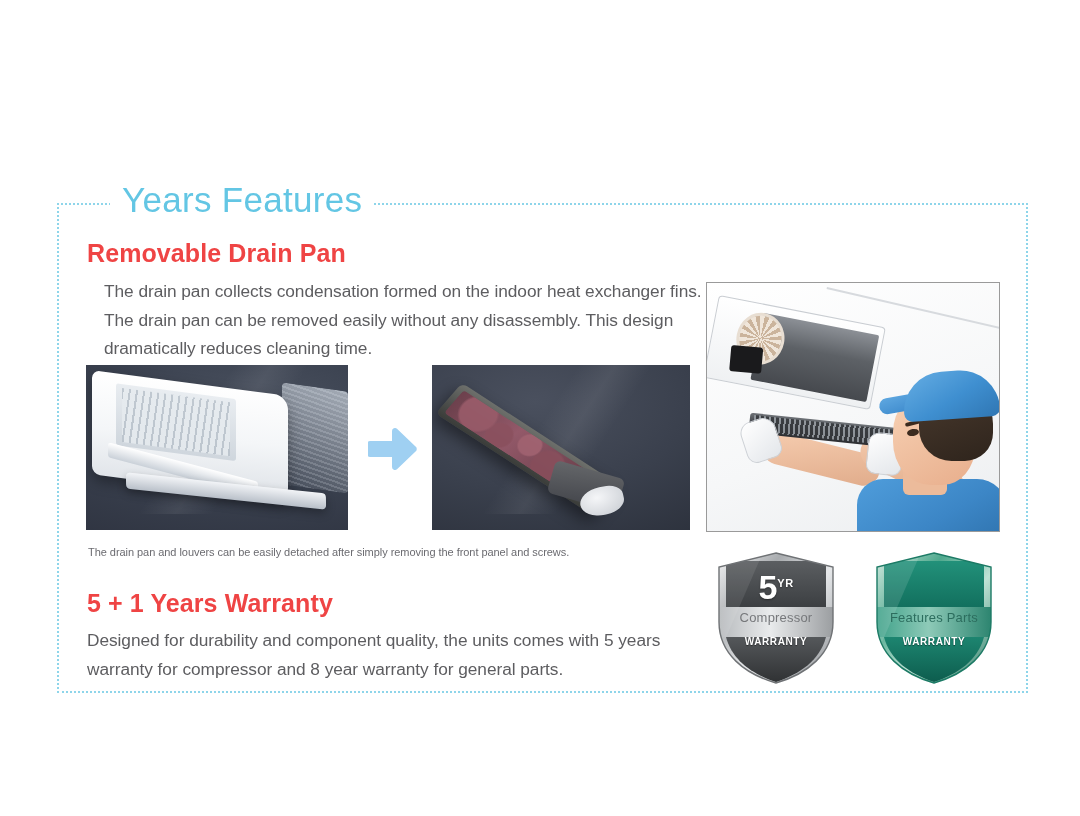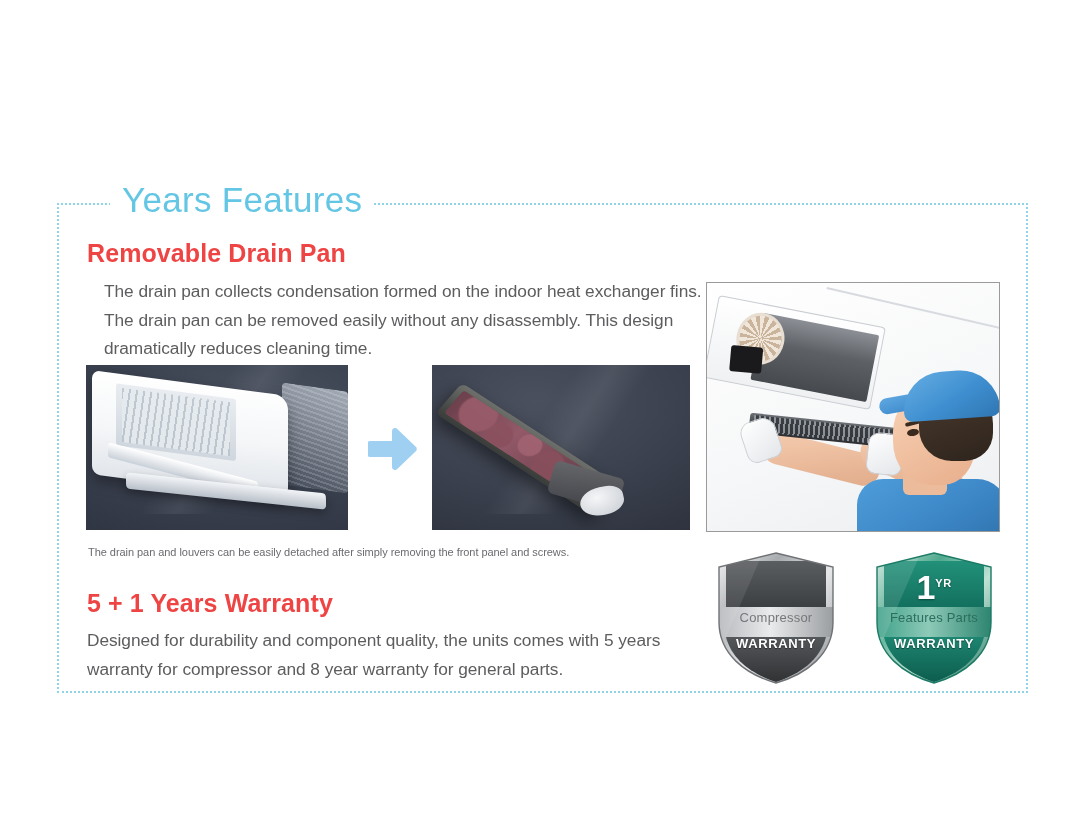--- a/index.html
+++ b/index.html
@@ -418,21 +418,21 @@
   }
   .shield-part {
     top: 60px;
     font-size: 13px;
     letter-spacing: .2px;
   }
   .shield-part.silver { color: #76787b; }
   .shield-part.green  { color: #2c6d5e; }
   .shield-word {
     top: 86px;
-    font-size: 13px;
+    font-size: 10px;
     font-weight: bold;
     letter-spacing: .6px;
     color: #ffffff;
     text-shadow: 0 1px 1px rgba(0,0,0,.45);
   }
 </style>
 </head>
 <body>
 
 <div id="feature-panel">
@@ -535,20 +535,23 @@
       </defs>
       <path d="M64 3 L121 17 V72 C121 104 95 124 64 133 C33 124 7 104 7 72 V17 Z" fill="url(#silverRim)"></path>
       <g clip-path="url(#clipS)">
         <rect x="14" y="11" width="100" height="46" fill="url(#silverTop)"></rect>
         <rect x="7" y="57" width="114" height="30" fill="url(#silverMid)"></rect>
         <path d="M14 87 H114 C108 110 88 124 64 132 C40 124 20 110 14 87 Z" fill="url(#silverBot)"></path>
         <path d="M0 0 L52 0 L0 120 Z" fill="#ffffff" opacity=".09"></path>
       </g>
       <path d="M64 3 L121 17 V72 C121 104 95 124 64 133 C33 124 7 104 7 72 V17 Z" fill="none" stroke="#6f7275" stroke-width="1.4"></path>
     </svg>
+    <div class="shield-text shield-year">
+      <span>5</span><span class="yr-sup">YR</span>
+    </div>
     <div class="shield-text shield-part silver">Compressor</div>
     <div class="shield-text shield-word">WARRANTY</div>
   </div>
 
   <div class="shield">
     <svg class="shield-svg" viewBox="0 0 128 136">
       <defs>
         <linearGradient id="greenRim" x1="0" y1="0" x2="1" y2="1">
           <stop offset="0%" stop-color="#cfe8dd"></stop>
           <stop offset="30%" stop-color="#4fa98e"></stop>
@@ -574,20 +577,17 @@
       </defs>
       <path d="M64 3 L121 17 V72 C121 104 95 124 64 133 C33 124 7 104 7 72 V17 Z" fill="url(#greenRim)"></path>
       <g clip-path="url(#clipG)">
         <rect x="14" y="11" width="100" height="46" fill="url(#greenTop)"></rect>
         <rect x="7" y="57" width="114" height="30" fill="url(#greenMid)"></rect>
         <path d="M14 87 H114 C108 110 88 124 64 132 C40 124 20 110 14 87 Z" fill="url(#greenBot)"></path>
         <path d="M0 0 L52 0 L0 120 Z" fill="#ffffff" opacity=".12"></path>
       </g>
       <path d="M64 3 L121 17 V72 C121 104 95 124 64 133 C33 124 7 104 7 72 V17 Z" fill="none" stroke="#1c7a65" stroke-width="1.4"></path>
     </svg>
-    <div class="shield-text shield-year">
-      <span>1</span><span class="yr-sup">YR</span>
-    </div>
     <div class="shield-text shield-part green">Features Parts</div>
     <div class="shield-text shield-word">WARRANTY</div>
   </div>
 
 </div>
 
 </body></html>

